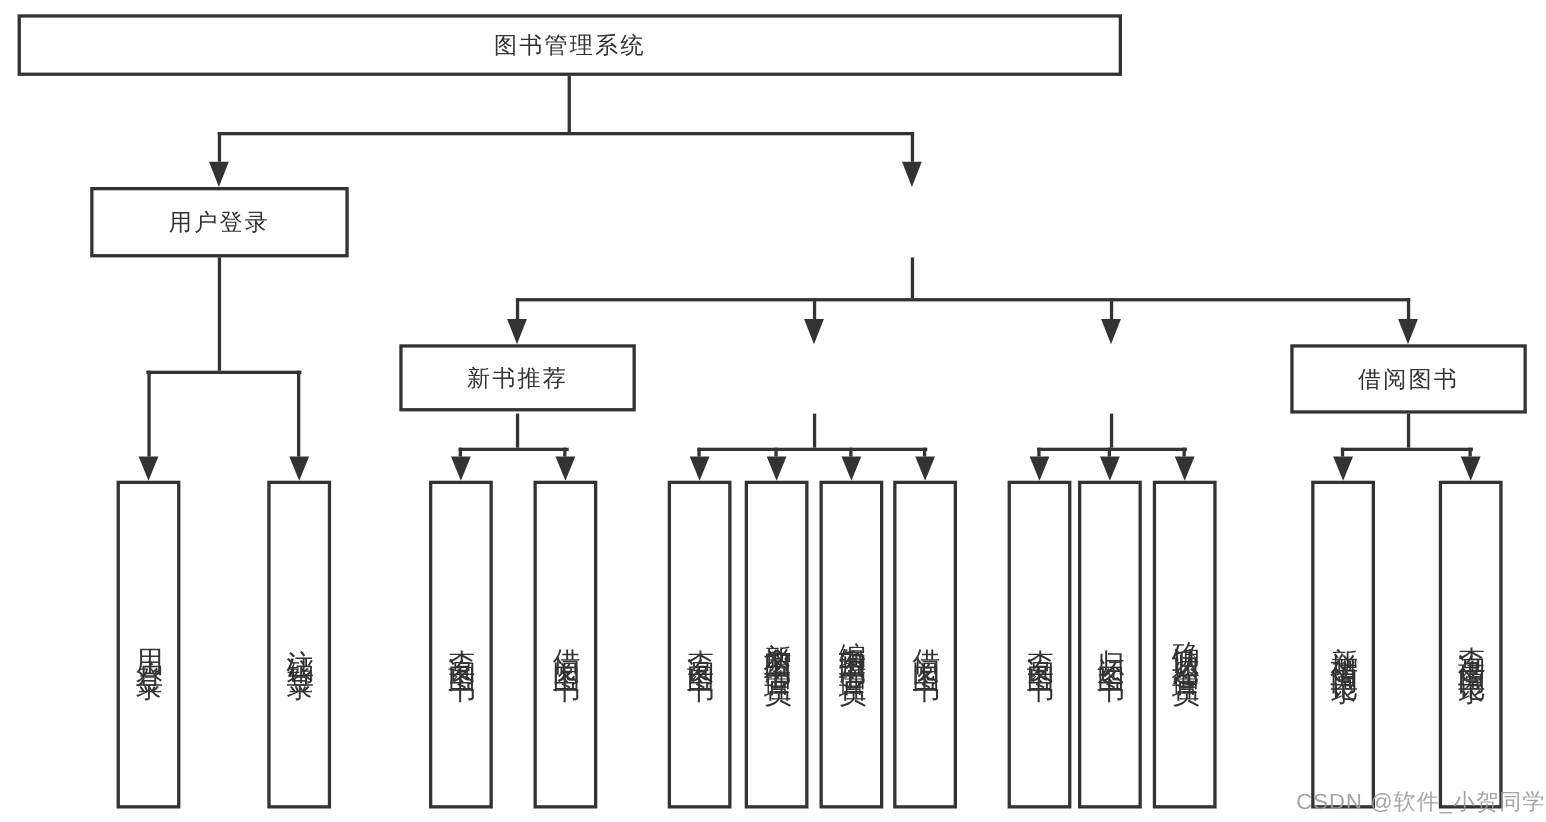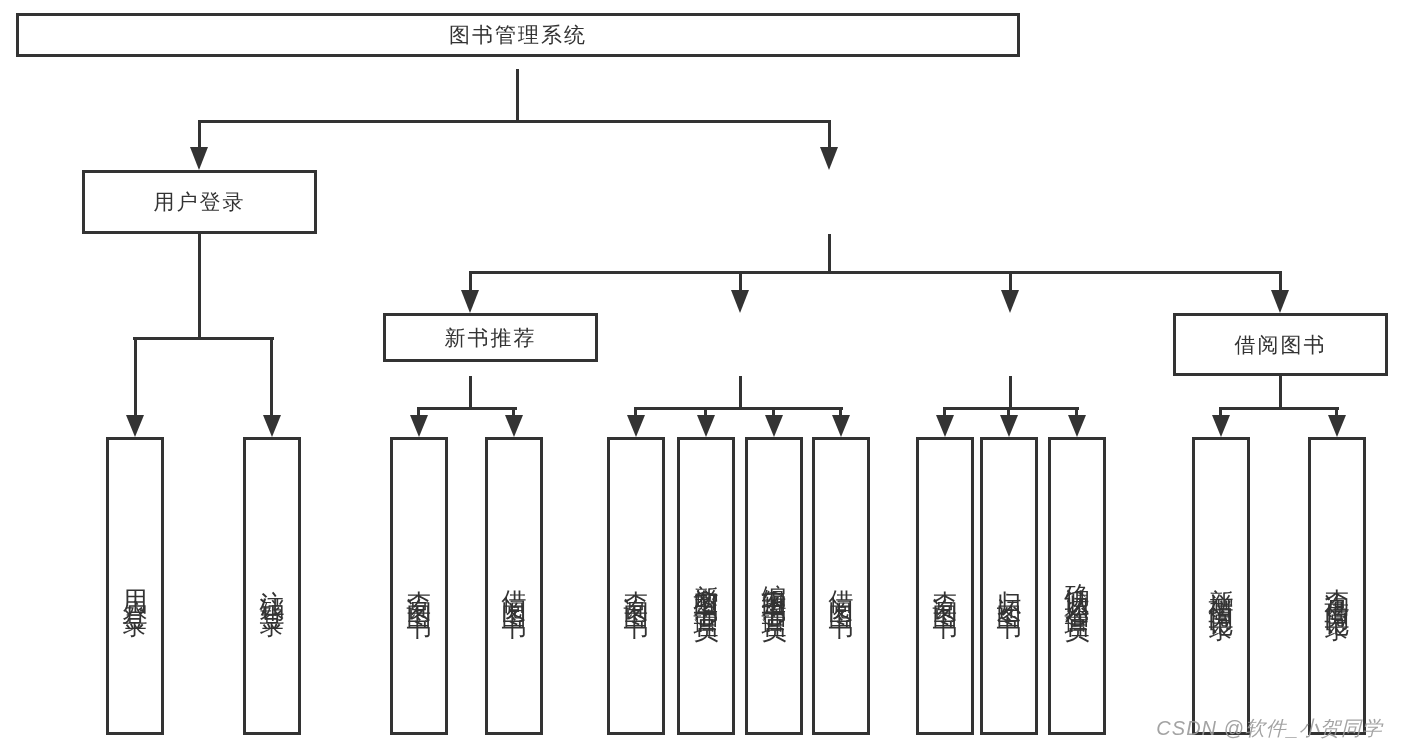--- a/index.html
+++ b/index.html
@@ -47,37 +47,36 @@
     width: 0; height: 0;
     border-left: 9px solid transparent;
     border-right: 9px solid transparent;
     border-top: 22px solid #333333;
   }
   .tri-lg { border-top-width: 23px; }
 
   
   .watermark {
     position: absolute;
-    right: 22px;
+    right: 0;
     bottom: 5px;
     font-size: 20px;
     color: #9c9c9c;
     opacity: 0.92;
     z-index: 5;
     letter-spacing: 1px;
     white-space: nowrap;
-    font-style: italic;
   }
 </style>
 </head>
 <body>
 
 <div class="canvas">
 
-  <div class="node hnode" style="left:16px; top:13px; width:1004px; height:44px;text-align:right;">图书管理系统</div>
+  <div class="node hnode" style="left:16px; top:13px; width:1004px; height:56px;text-align:right;">图书管理系统</div>
 
   <div class="vline" style="left:516px; top:69px;  height:51px;"></div>
   <div class="hline" style="left:198px; top:120px; width:633px;"></div>
   <div class="vline" style="left:198px; top:120px; height:27px;"></div>
   <div class="tri tri-lg" style="left:190px; top:147px;"></div>
   <div class="vline" style="left:828px; top:120px; height:27px;"></div>
   <div class="tri tri-lg" style="left:820px; top:147px;"></div>
 
   <div class="node hnode" style="left:82px; top:170px; width:235px; height:64px;">用户登录</div>
 
@@ -92,21 +91,21 @@
   <div class="hline" style="left:469px; top:271px; width:813px;"></div>
   <div class="vline" style="left:469px;  top:271px; height:19px;"></div>
   <div class="tri tri-lg" style="left:461px;  top:290px;"></div>
   <div class="vline" style="left:739px;  top:271px; height:19px;"></div>
   <div class="tri tri-lg" style="left:731px;  top:290px;"></div>
   <div class="vline" style="left:1009px; top:271px; height:19px;"></div>
   <div class="tri tri-lg" style="left:1001px; top:290px;"></div>
   <div class="vline" style="left:1279px; top:271px; height:19px;"></div>
   <div class="tri tri-lg" style="left:1271px; top:290px;"></div>
 
-  <div class="node hnode" style="left:363px;  top:313px; width:215px; height:49px;margin-left:20px;">新书推荐</div>
+  <div class="node hnode" style="left:363px;  top:313px; width:215px; height:61px;">新书推荐</div>
   <div class="node hnode" style="left:1173px; top:313px; width:215px; height:63px;">借阅图书</div>
 
   <div class="vline" style="left:469px; top:376px; height:31px;"></div>
   <div class="hline" style="left:417px; top:407px; width:100px;"></div>
   <div class="vline" style="left:417px; top:407px; height:8px;"></div>
   <div class="tri" style="left:410px; top:415px;"></div>
   <div class="vline" style="left:512px; top:407px; height:8px;"></div>
   <div class="tri" style="left:505px; top:415px;"></div>
 
   <div class="vline" style="left:739px; top:376px; height:31px;"></div>

